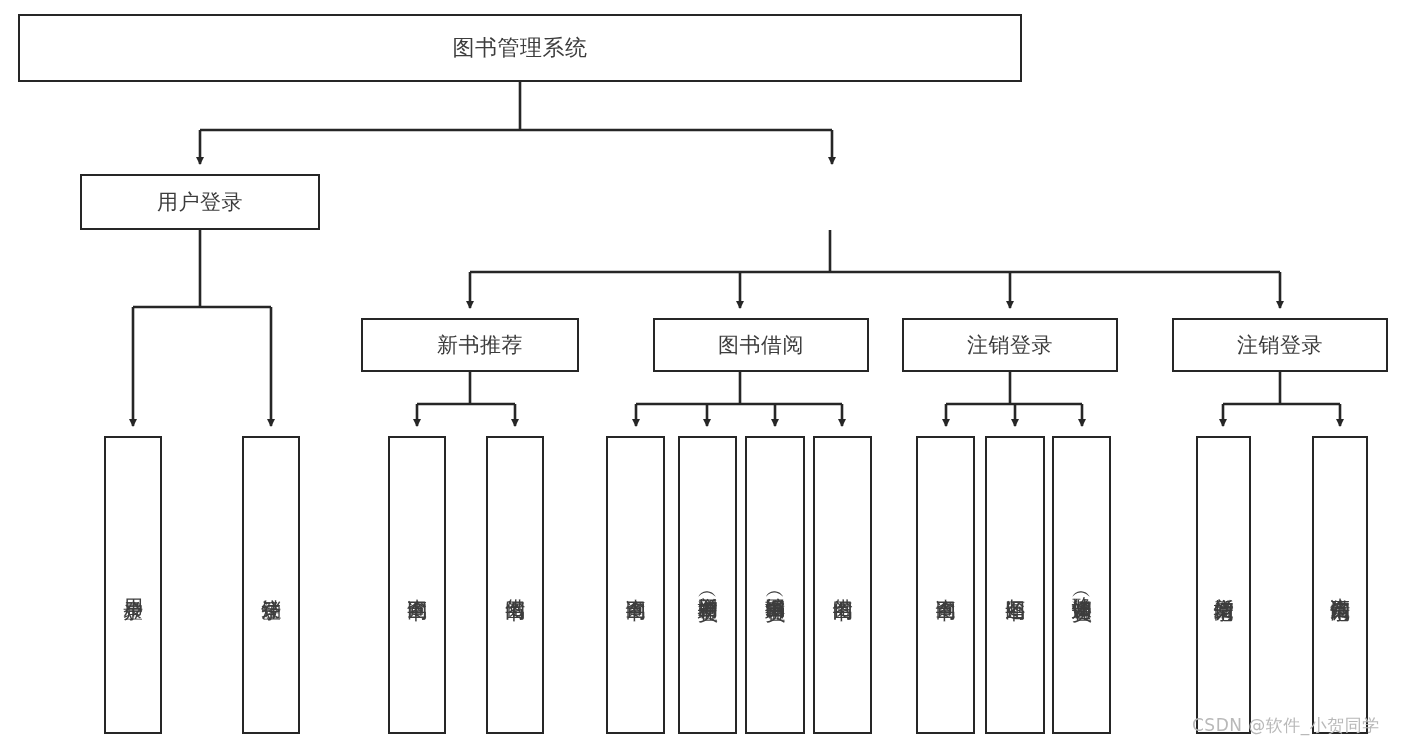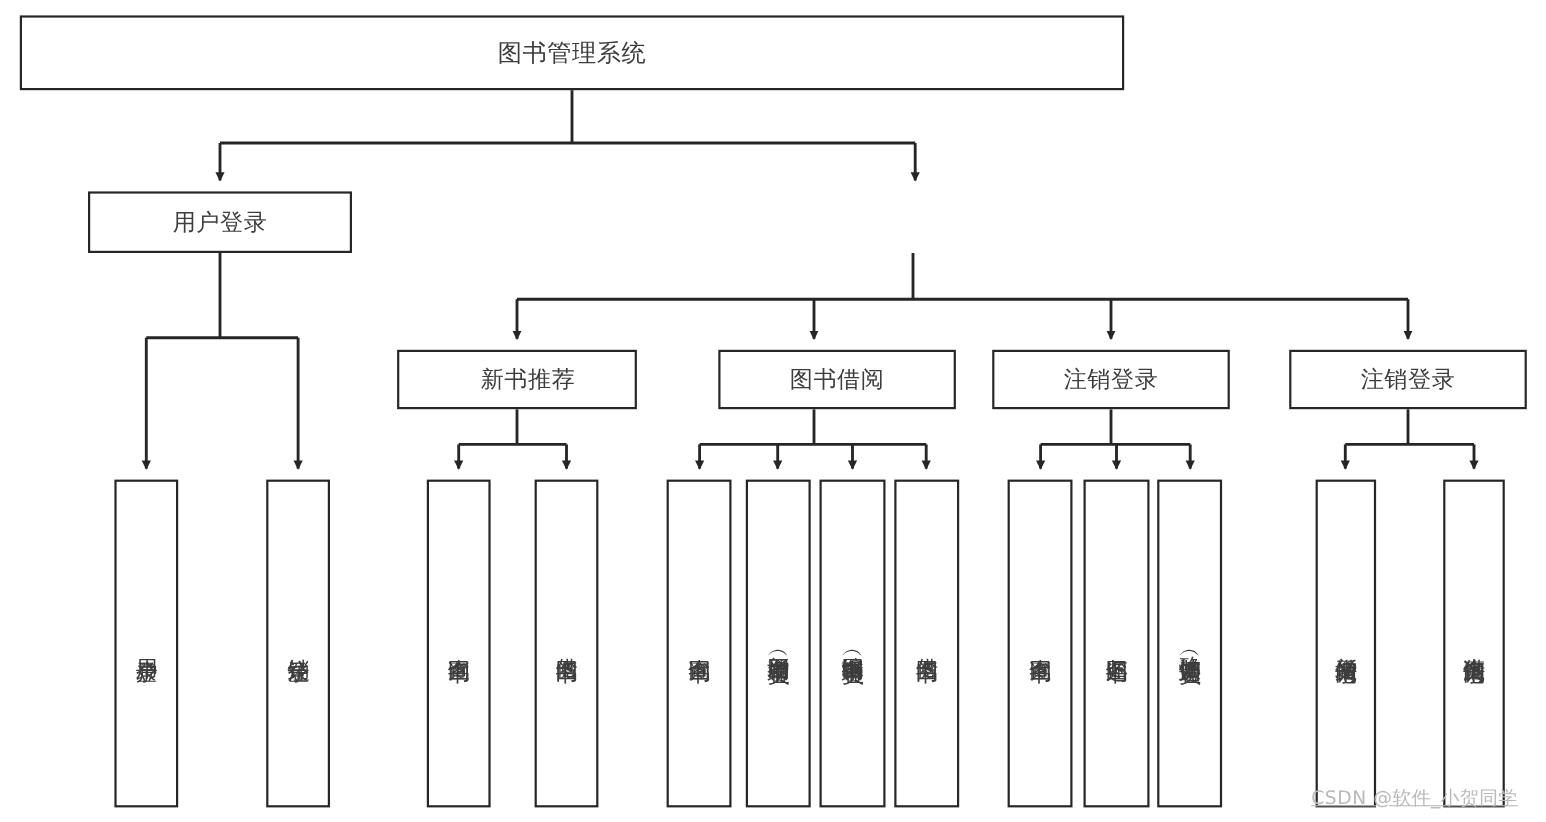--- a/index.html
+++ b/index.html
@@ -134,15 +134,15 @@
   <div class="node vert" style="left:745px;top:436px;width:60px;height:298px;">编辑图书（管理员）</div>
   <div class="node vert" style="left:813px;top:436px;width:59px;height:298px;">借阅图书</div>
 
   <div class="node vert" style="left:916px;top:436px;width:59px;height:298px;">查询图书</div>
   <div class="node vert" style="left:985px;top:436px;width:60px;height:298px;">归还图书</div>
   <div class="node vert" style="left:1052px;top:436px;width:59px;height:298px;">确认归还（管理员）</div>
 
   <div class="node vert" style="left:1196px;top:436px;width:55px;height:298px;">新增借阅记录</div>
   <div class="node vert" style="left:1312px;top:436px;width:56px;height:298px;">查询借阅记录</div>
 
-  <div class="watermark" style="left:1192px;top:714px;text-decoration:underline;">CSDN @软件_小贺同学</div>
+  <div class="watermark" style="left:1192px;top:714px;">CSDN @软件_小贺同学</div>
 
 </div>
 
 </body></html>

